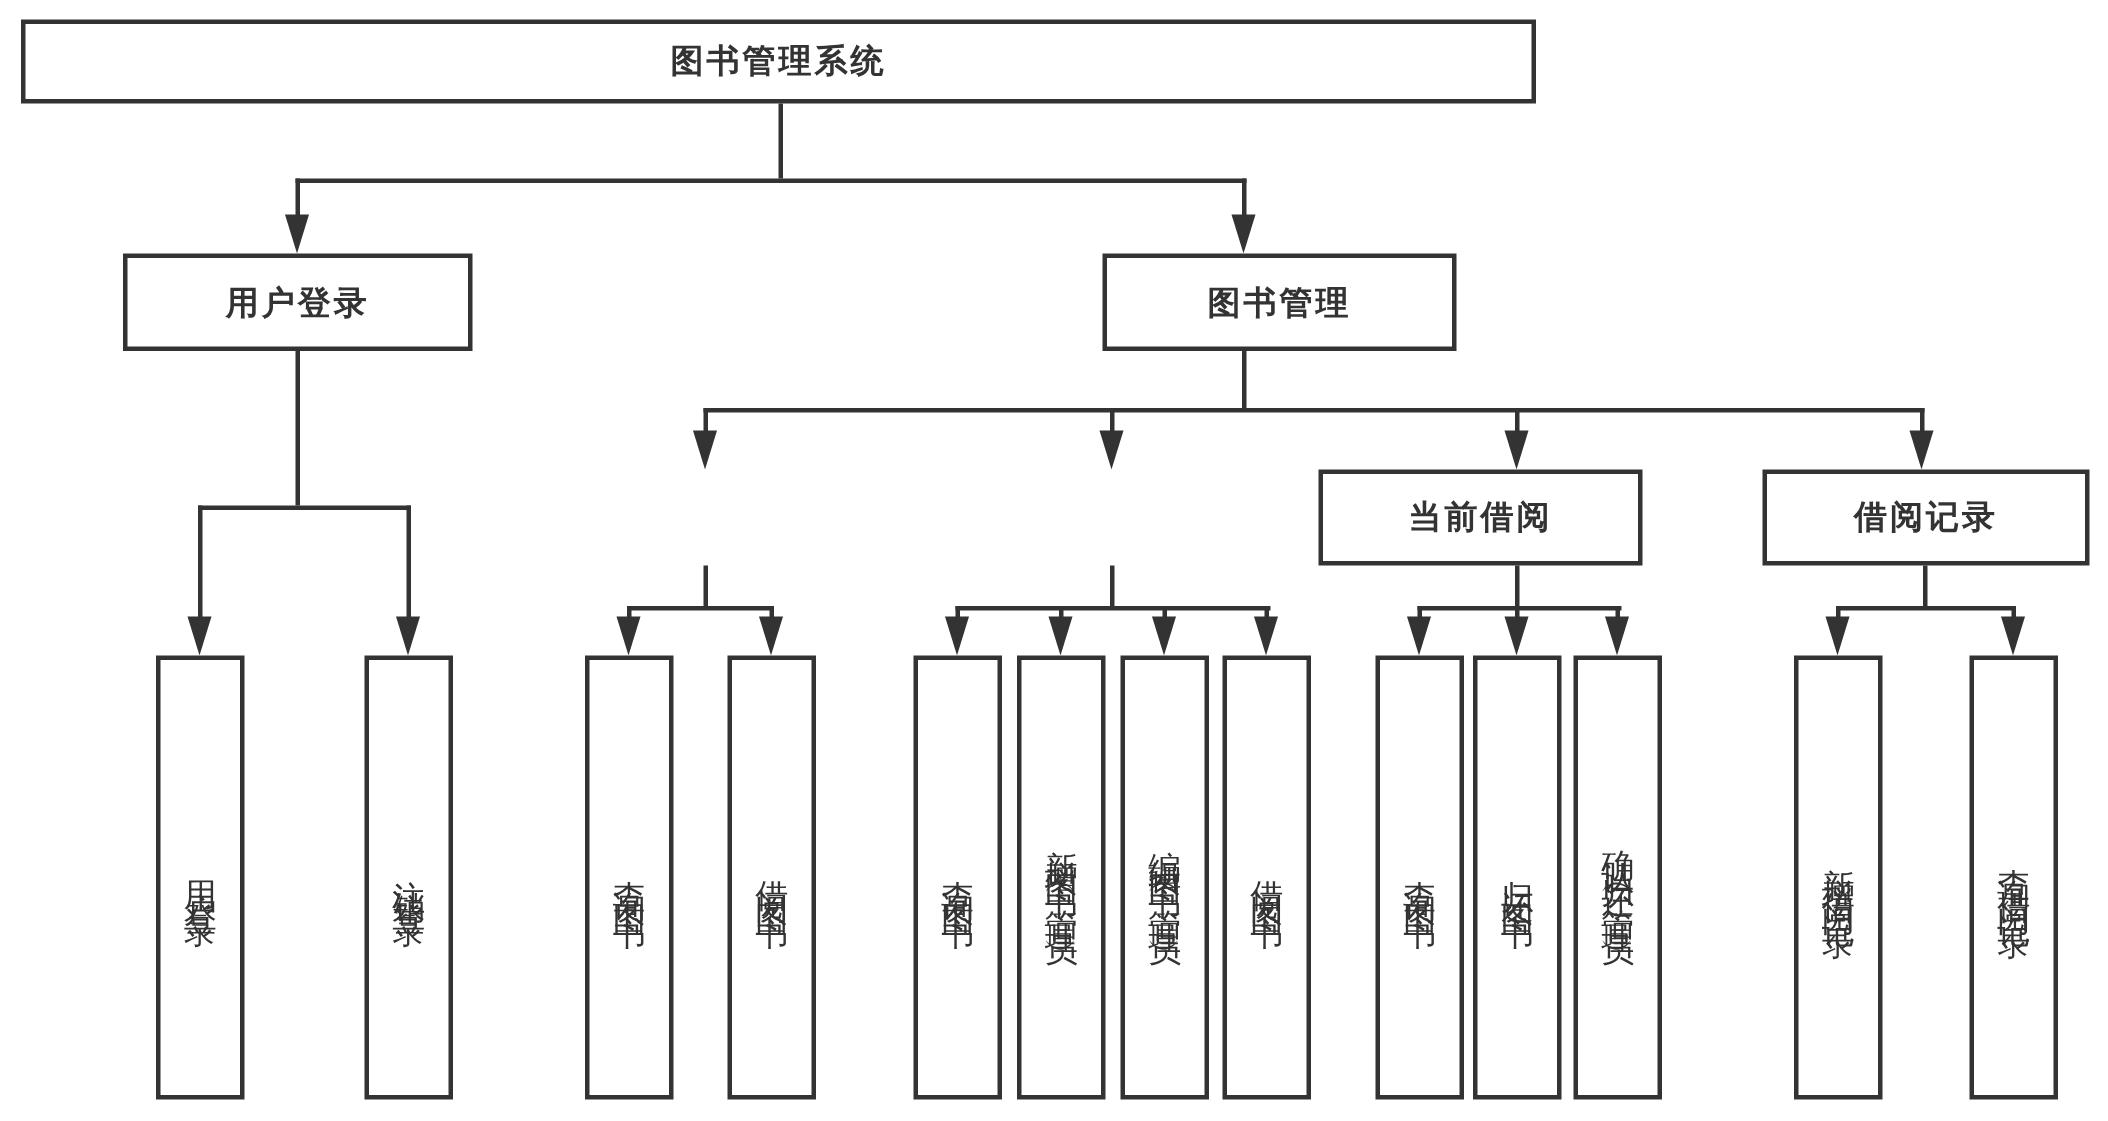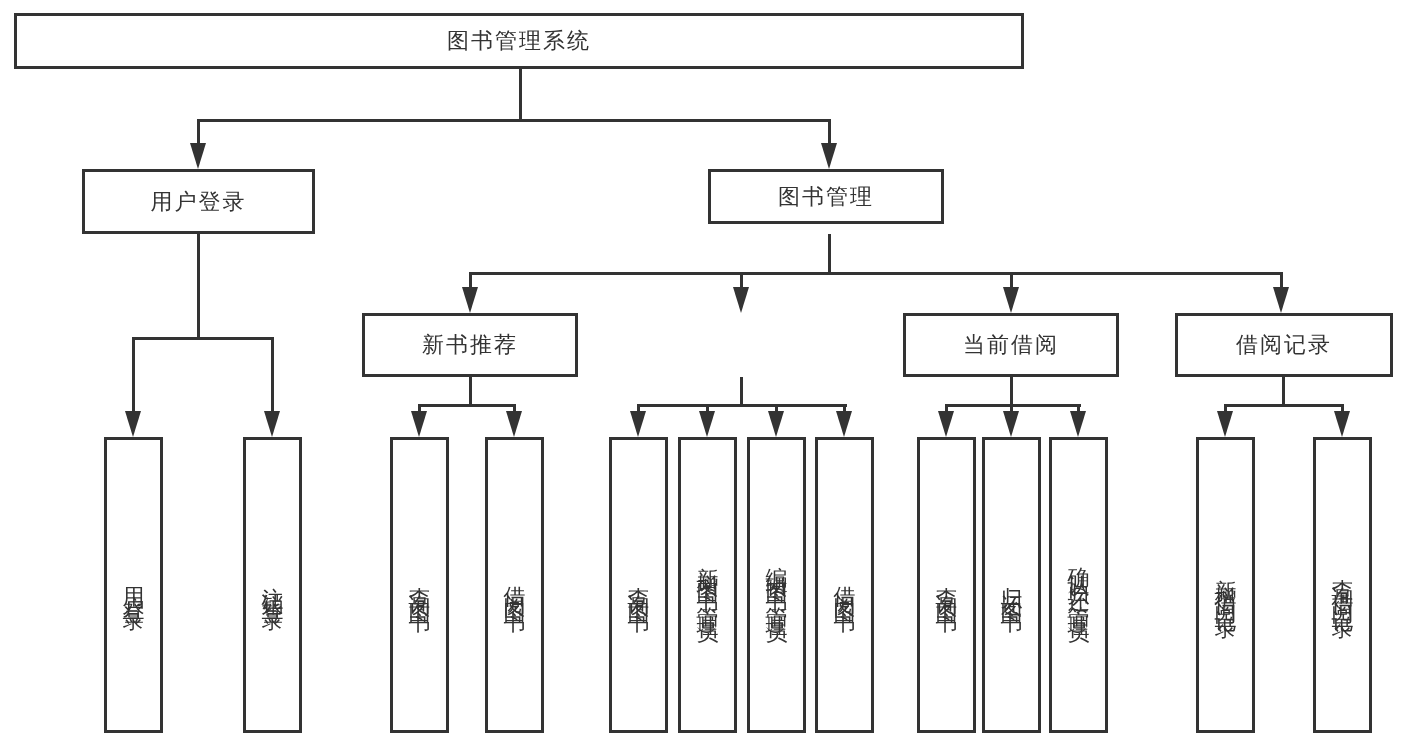--- a/index.html
+++ b/index.html
@@ -17,20 +17,21 @@
     position: absolute;
     box-sizing: border-box;
     border: 3px solid #333333;
     background: #ffffff;
     display: flex;
     align-items: center;
     justify-content: center;
     font-size: 22px;
     letter-spacing: 2px;
     color: #333333;
+    font-weight: bold;
   }
   
   .vnode {
     position: absolute;
     box-sizing: border-box;
     border: 3px solid #333333;
     background: #ffffff;
     width: 59px;
     top: 437px;
     height: 296px;
@@ -78,21 +79,21 @@
   <div class="vline" style="left:519px; top:69px;  height:50px;"></div>
   <div class="hline" style="left:197px; top:119px; width:634px;"></div>
   <div class="vline" style="left:197px; top:119px; height:28px;"></div>
   <div class="arrow" style="left:190px; top:143px;"></div>
   <div class="vline" style="left:828px; top:119px; height:28px;"></div>
   <div class="arrow" style="left:821px; top:143px;"></div>
 
   <div class="node" style="left:82px; top:169px; width:233px; height:65px;">
     <span>用户登录</span>
   </div>
-  <div class="node" style="left:708px; top:169px; width:236px; height:55px;">
+  <div class="node" style="left:735px; top:169px; width:236px; height:65px;">
     <span>图书管理</span>
   </div>
 
   <div class="vline" style="left:197px;  top:234px; height:103px;"></div>
   <div class="hline" style="left:132px;  top:337px; width:142px;"></div>
   <div class="vline" style="left:132px;  top:337px; height:76px;"></div>
   <div class="arrow" style="left:125px;  top:411px;"></div>
   <div class="vline" style="left:271px;  top:337px; height:76px;"></div>
   <div class="arrow" style="left:264px;  top:411px;"></div>
 
@@ -100,24 +101,21 @@
   <div class="hline" style="left:469px;  top:272px; width:814px;"></div>
   <div class="vline" style="left:469px;  top:272px; height:17px;"></div>
   <div class="arrow" style="left:462px;  top:287px;"></div>
   <div class="vline" style="left:740px;  top:272px; height:17px;"></div>
   <div class="arrow" style="left:733px;  top:287px;"></div>
   <div class="vline" style="left:1010px; top:272px; height:17px;"></div>
   <div class="arrow" style="left:1003px; top:287px;"></div>
   <div class="vline" style="left:1280px; top:272px; height:17px;"></div>
   <div class="arrow" style="left:1273px; top:287px;"></div>
 
-  <div class="node" style="left:362px;  top:313px; width:216px; height:64px;">
-    <span>新书推荐</span>
-  </div>
-  <div class="node" style="left:903px;  top:313px; width:216px; height:64px;">
+  <div class="node" style="left:879px;  top:313px; width:216px; height:64px;">
     <span>当前借阅</span>
   </div>
   <div class="node" style="left:1175px; top:313px; width:218px; height:64px;">
     <span>借阅记录</span>
   </div>
 
   <div class="vline" style="left:469px;  top:377px; height:27px;"></div>
   <div class="hline" style="left:418px;  top:404px; width:98px;"></div>
   <div class="vline" style="left:418px;  top:404px; height:10px;"></div>
   <div class="arrow" style="left:411px;  top:411px;"></div>

